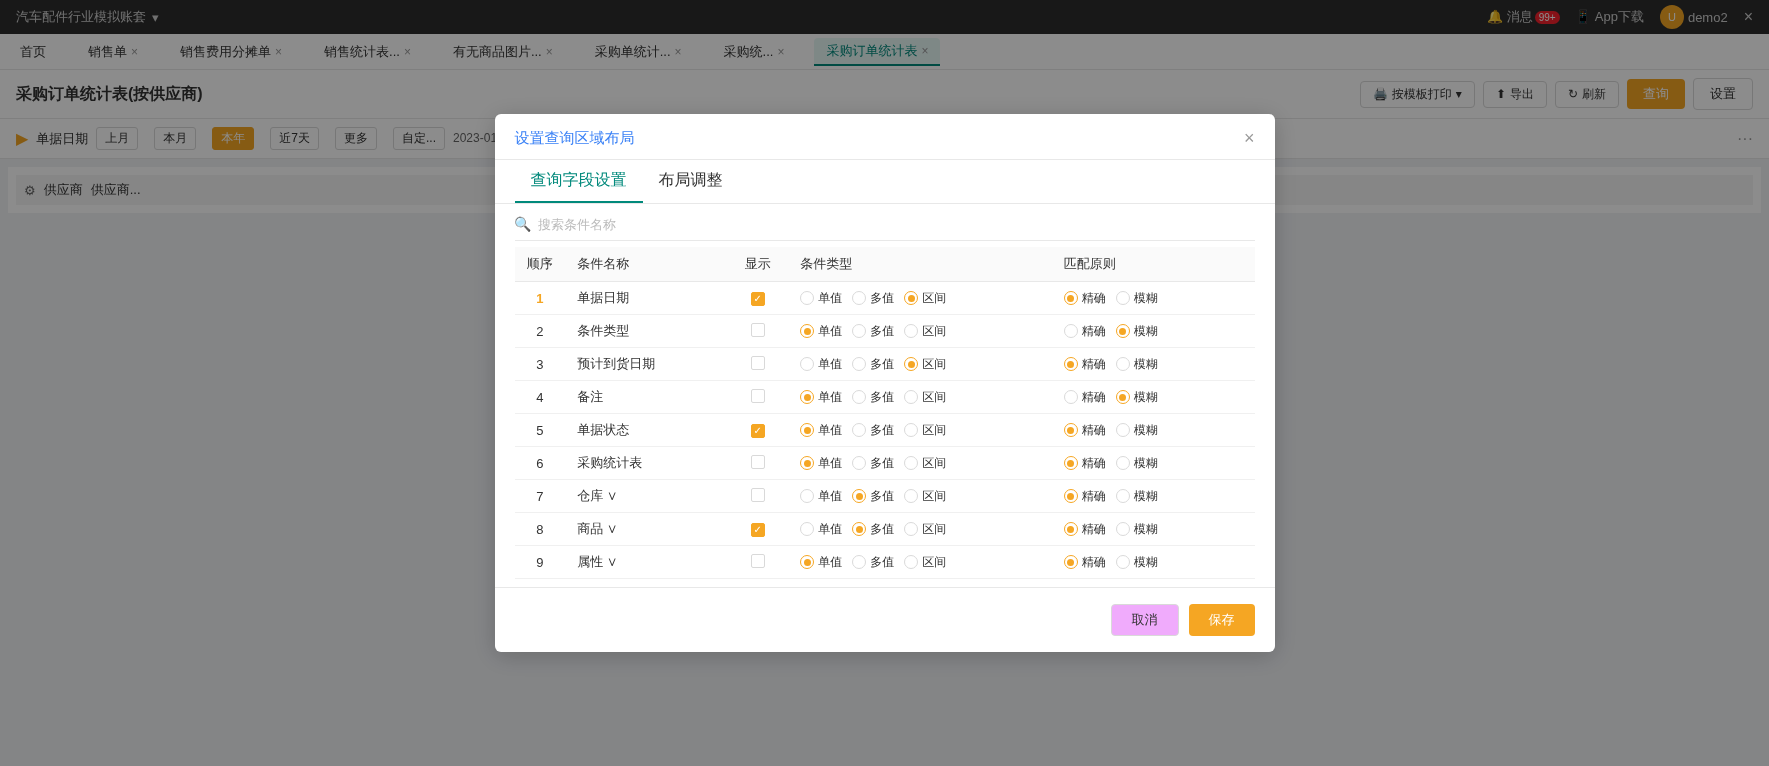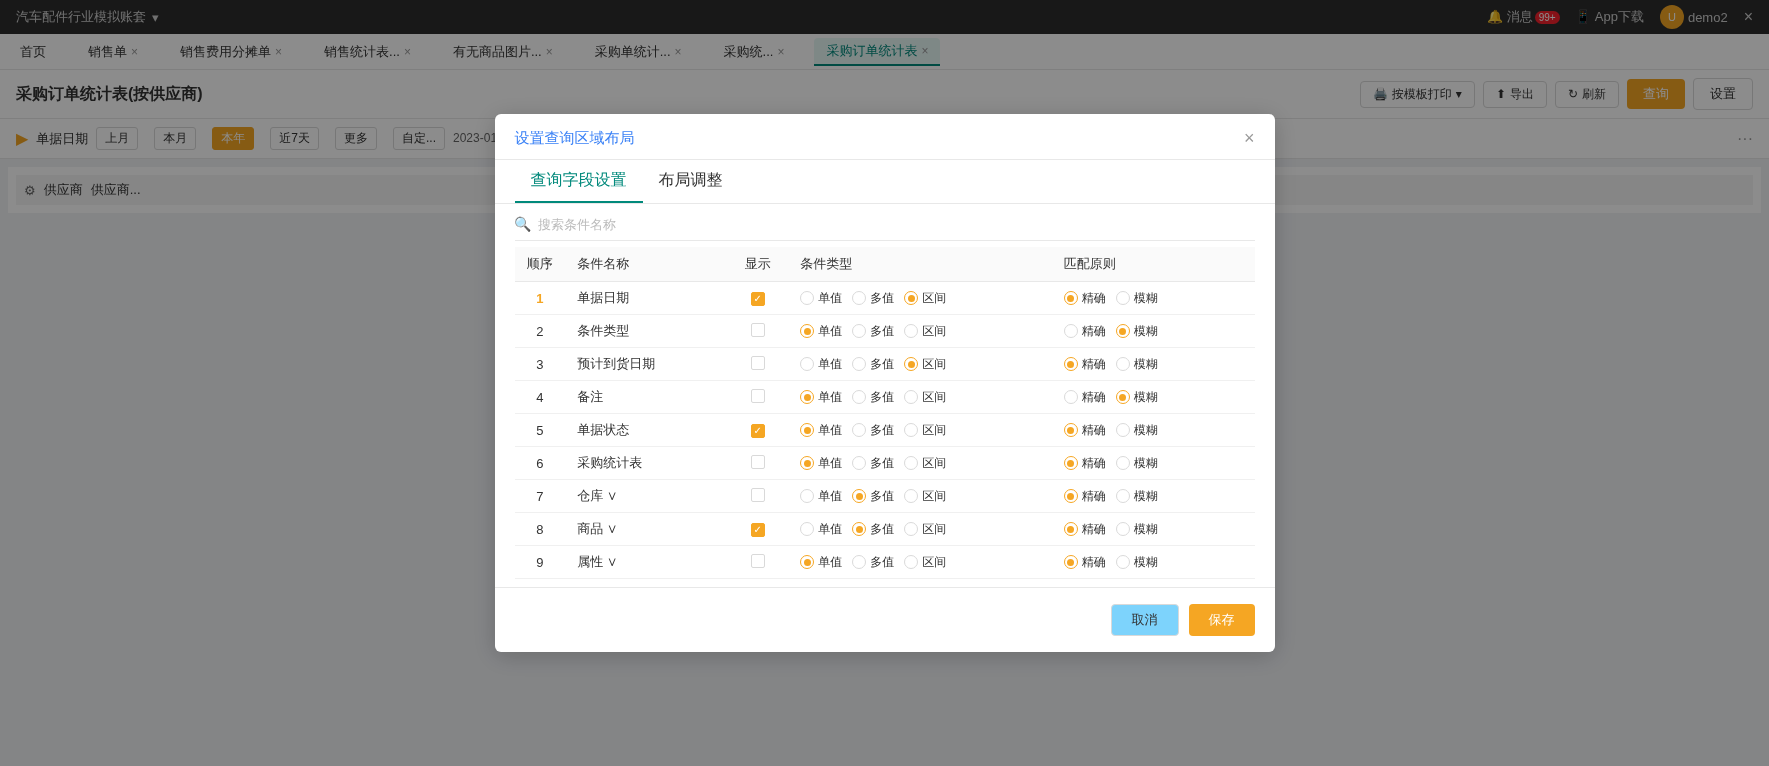--- a/index.html
+++ b/index.html
@@ -296,21 +296,21 @@
       justify-content: flex-end;
       gap: 10px;
       padding: 16px 20px;
       border-top: 1px solid #e8e8e8;
       margin-top: auto;
     }
     .btn-cancel {
       padding: 6px 20px;
       border: 1px solid #d9d9d9;
       border-radius: 4px;
-      background: #7dd3fc;
+      background: #f0abfc;
       cursor: pointer;
       font-size: 13px;
       color: #333;
     }
     .btn-save {
       padding: 6px 20px;
       border: none;
       border-radius: 4px;
       background: #f5a623;
       color: #fff;

